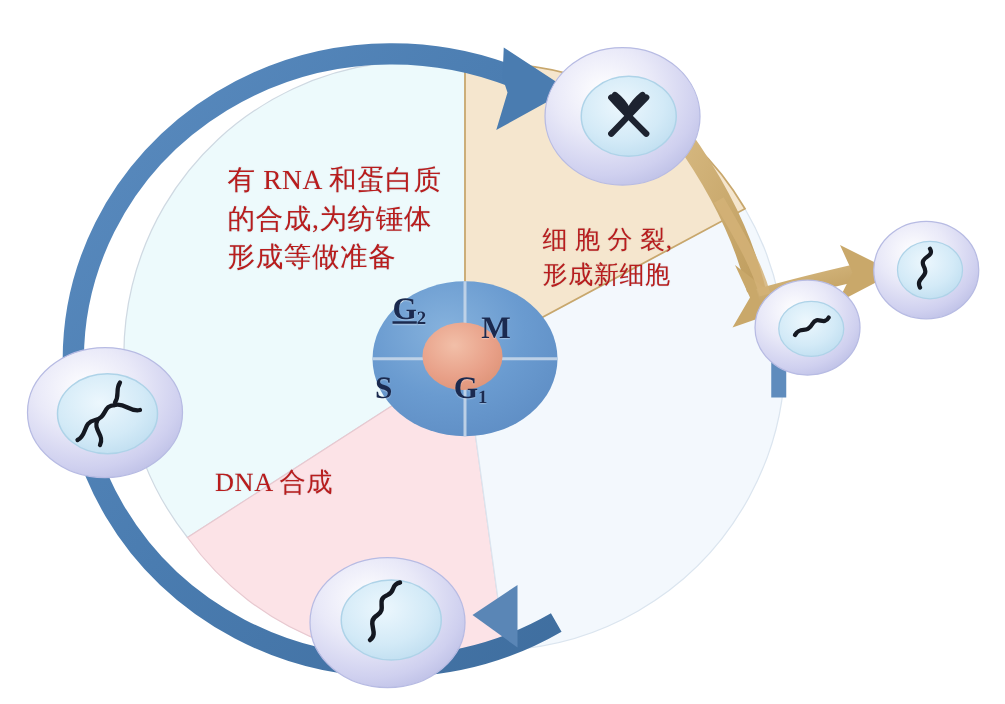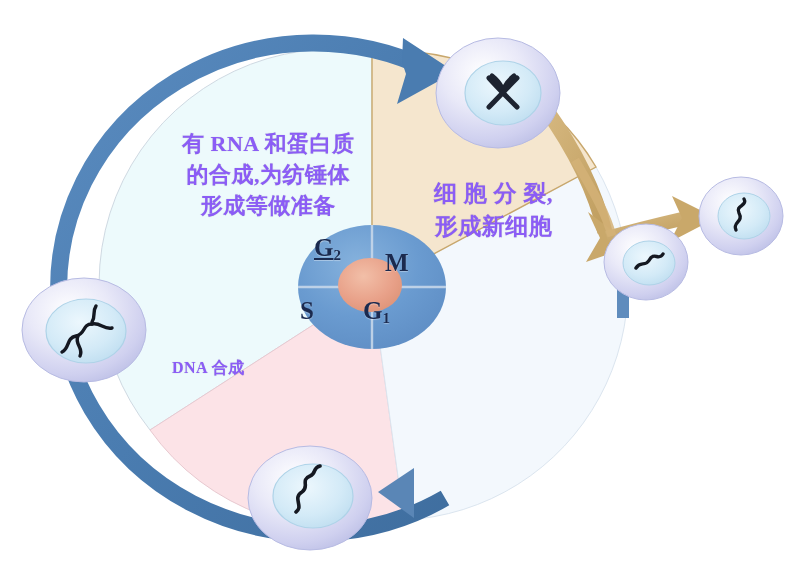--- a/index.html
+++ b/index.html
@@ -22,44 +22,43 @@
   }
   #stage svg.layer {
     position: absolute;
     left: 0;
     top: 0;
     width: 804px;
     height: 563px;
   }
   .txt {
     position: absolute;
-    color: #8b5cf6;
+    color: #b91c1c;
     font-family: "Liberation Serif", "DejaVu Serif", serif;
-    font-weight: bold;
+    font-weight: normal;
     line-height: 1.42;
     white-space: pre;
     letter-spacing: 0.5px;
     text-shadow: 0 0 1px rgba(30,30,60,0.25);
-    text-align: center;
   }
   
   #txt-g2 {
     left: 182px;
     top: 128px;
     font-size: 22px;
   }
   #txt-m {
     left: 434px;
     top: 178px;
-    font-size: 23px;
+    font-size: 20px;
   }
   #txt-s {
     left: 172px;
-    top: 357px;
-    font-size: 16px;
+    top: 372px;
+    font-size: 21px;
   }
   #txt-g1 {
     left: 370px;
     top: 343px;
     font-size: 21px;
   }
   
   .phase {
     position: absolute;
     font-family: "Liberation Serif", "DejaVu Serif", serif;

